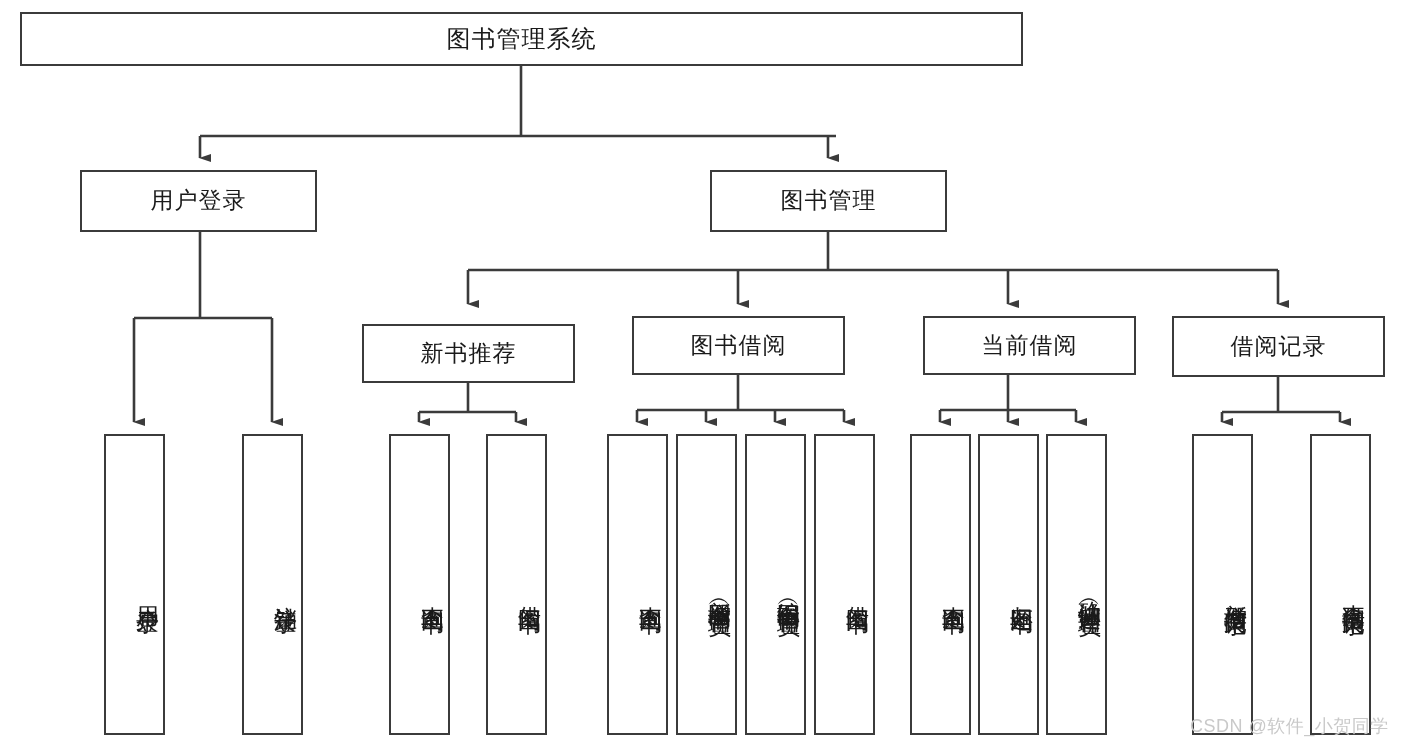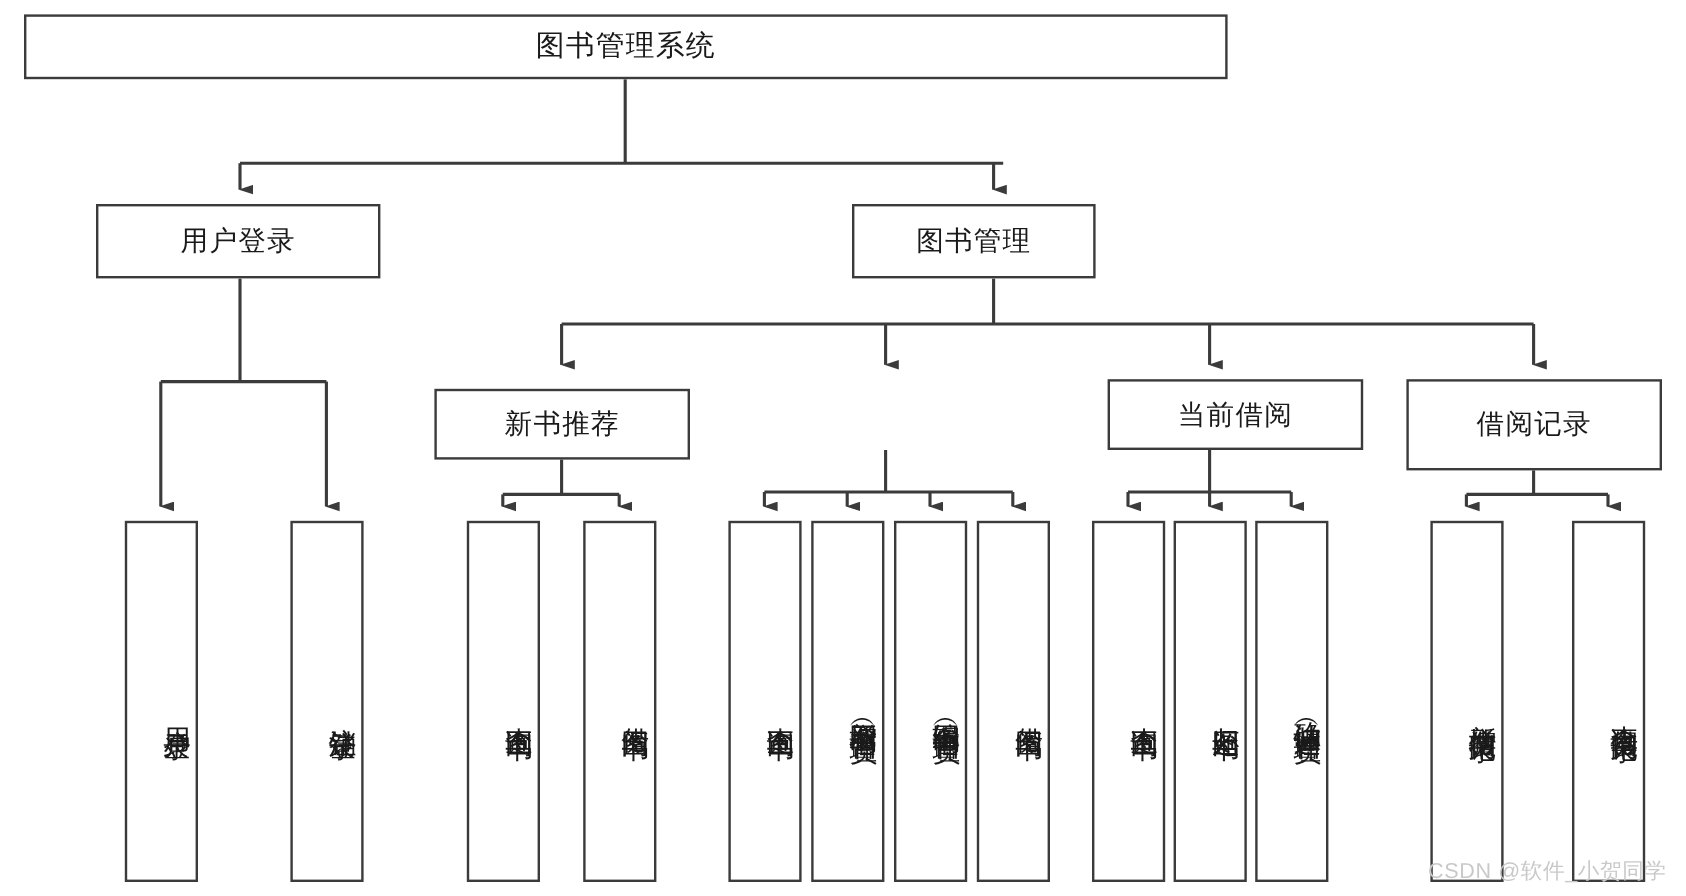--- a/index.html
+++ b/index.html
@@ -90,25 +90,26 @@
       <path d="M1278,375 L1278,412"></path>
       <path d="M1222,412 L1340,412"></path>
       <path d="M1222,412 L1222,422" marker-end="url(#arrow)"></path>
       <path d="M1340,412 L1340,422" marker-end="url(#arrow)"></path>
     </g>
   </svg>
 
   <div class="node horiz root" style="left:20px;top:12px;width:1003px;height:54px;">图书管理系统</div>
 
   <div class="node horiz" style="left:80px;top:170px;width:237px;height:62px;">用户登录</div>
-  <div class="node horiz" style="left:710px;top:170px;width:203px;height:62px;">图书管理</div>
+  <div class="node horiz" style="left:710px;top:170px;width:237px;height:62px;">图书管理</div>
 
   <div class="node horiz" style="left:362px;top:324px;width:213px;height:59px;">新书推荐</div>
+  <div class="node horiz" style="left:632px;top:316px;width:213px;height:59px;">图书借阅</div>
   <div class="node horiz" style="left:923px;top:316px;width:213px;height:59px;">当前借阅</div>
-  <div class="node horiz" style="left:1172px;top:316px;width:213px;height:76px;">借阅记录</div>
+  <div class="node horiz" style="left:1172px;top:316px;width:213px;height:61px;">借阅记录</div>
 
   <div class="node vert" style="left:104px;top:434px;width:61px;height:301px;">用户登录</div>
   <div class="node vert" style="left:242px;top:434px;width:61px;height:301px;">注销登录</div>
 
   <div class="node vert" style="left:389px;top:434px;width:61px;height:301px;">查询图书</div>
   <div class="node vert" style="left:486px;top:434px;width:61px;height:301px;">借阅图书</div>
 
   <div class="node vert" style="left:607px;top:434px;width:61px;height:301px;">查询图书</div>
   <div class="node vert" style="left:676px;top:434px;width:61px;height:301px;">新增图书（管理员）</div>
   <div class="node vert" style="left:745px;top:434px;width:61px;height:301px;">编辑图书（管理员）</div>

